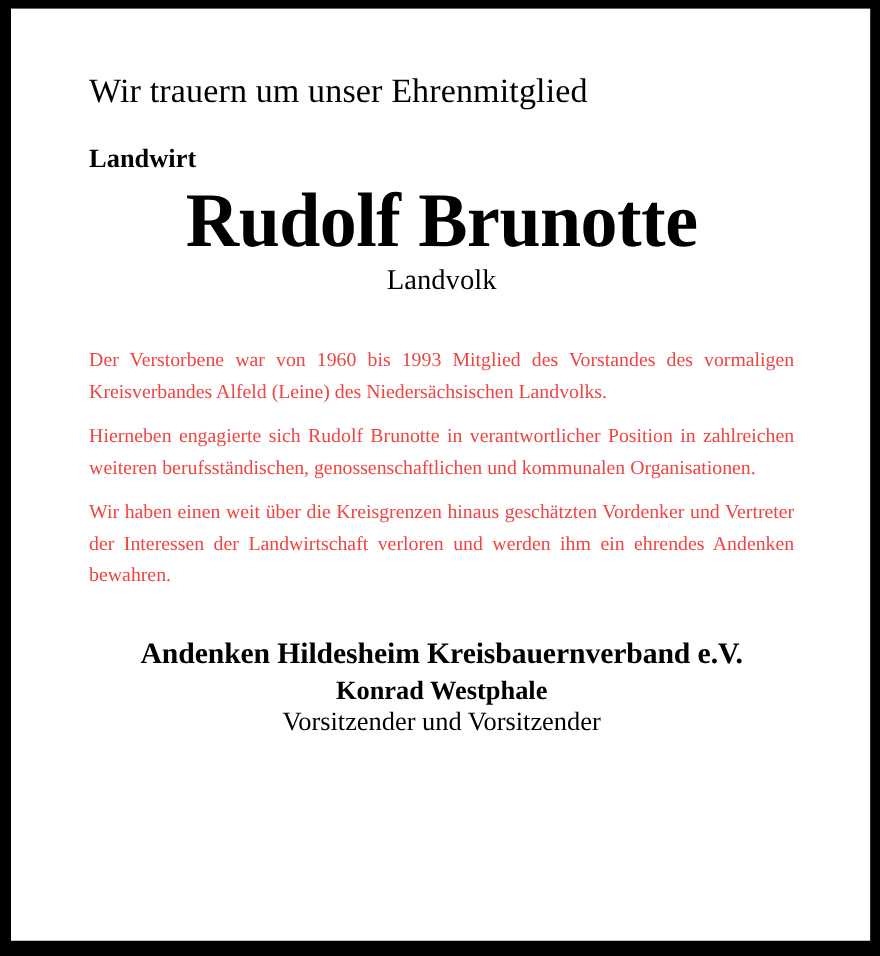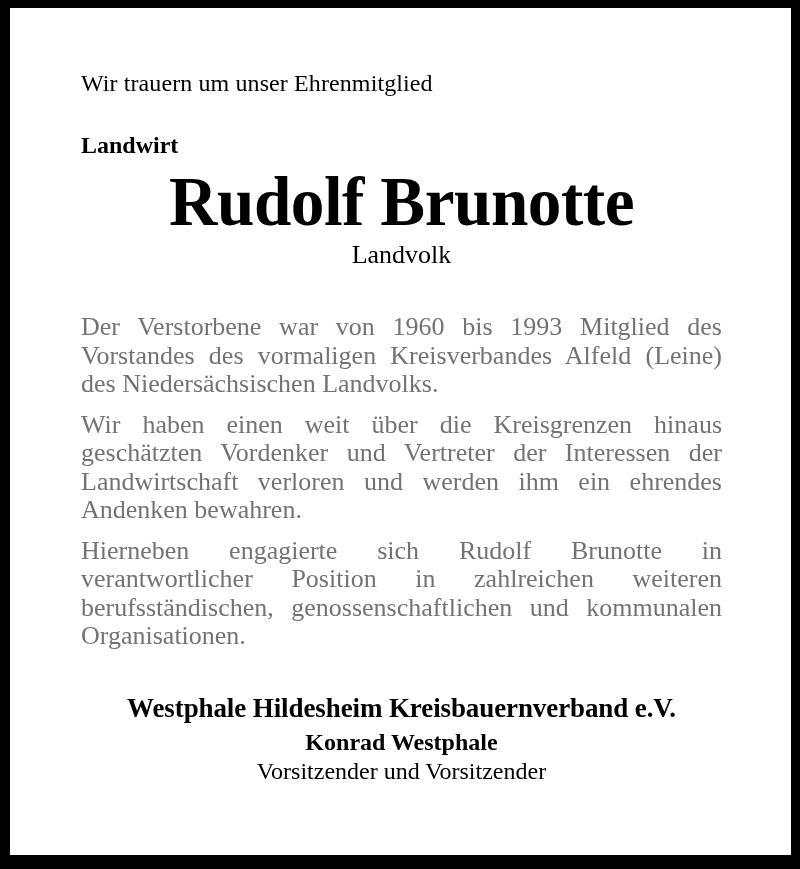--- a/index.html
+++ b/index.html
@@ -35,21 +35,21 @@
   }
 
   .content {
     box-sizing: border-box;
     width: 643px;
     margin: 0 auto;
     padding-left: 2px;
   }
 
   .lead-line {
-    font-size: 24px;
+    font-size: 31px;
     line-height: 30px;
     text-align: left;
     color: #000000;
     letter-spacing: 0.1px;
   }
 
   .profession {
     margin-top: 33px;
     font-size: 24px;
     line-height: 28px;
@@ -76,25 +76,25 @@
     line-height: 30px;
     text-align: center;
     color: #000000;
   }
 
   .body-block {
     margin-top: 43px;
   }
 
   .body-par {
-    font-size: 26px;
+    font-size: 18px;
     line-height: 28.5px;
     text-align: justify;
     text-justify: inter-word;
-    color: #737373;
+    color: #ef4444;
     margin: 0 0 12px 0;
   }
   .body-par:last-child {
     margin-bottom: 0;
   }
 
   .signature-block {
     margin-top: 42px;
     text-align: center;
   }
@@ -132,25 +132,25 @@
       <div class="lead-line">Wir trauern um unser Ehrenmitglied</div>
 
       <div class="profession">Landwirt</div>
 
       <div class="deceased-name">Rudolf Brunotte</div>
 
       <div class="place">Landvolk</div>
 
       <div class="body-block">
         <p class="body-par">Der Verstorbene war von 1960 bis 1993 Mitglied des Vorstandes des vormaligen Kreisverbandes Alfeld (Leine) des Niedersächsischen Landvolks.</p>
+        <p class="body-par">Hierneben engagierte sich Rudolf Brunotte in verantwortlicher Position in zahlreichen weiteren berufsständischen, genossenschaftlichen und kommunalen Organisationen.</p>
         <p class="body-par">Wir haben einen weit über die Kreisgrenzen hinaus geschätzten Vordenker und Vertreter der Interessen der Landwirtschaft verloren und werden ihm ein ehrendes Andenken bewahren.</p>
-        <p class="body-par">Hierneben engagierte sich Rudolf Brunotte in verantwortlicher Position in zahlreichen weiteren berufsständischen, genossenschaftlichen und kommunalen Organisationen.</p>
       </div>
 
       <div class="signature-block">
-        <div class="org-name">Westphale Hildesheim Kreisbauernverband e.V.</div>
+        <div class="org-name">Andenken Hildesheim Kreisbauernverband e.V.</div>
         <div class="signer-name">Konrad Westphale</div>
         <div class="signer-role">Vorsitzender und Vorsitzender</div>
       </div>
 
     </div>
   </div>
 </div>
 
 </body></html>

